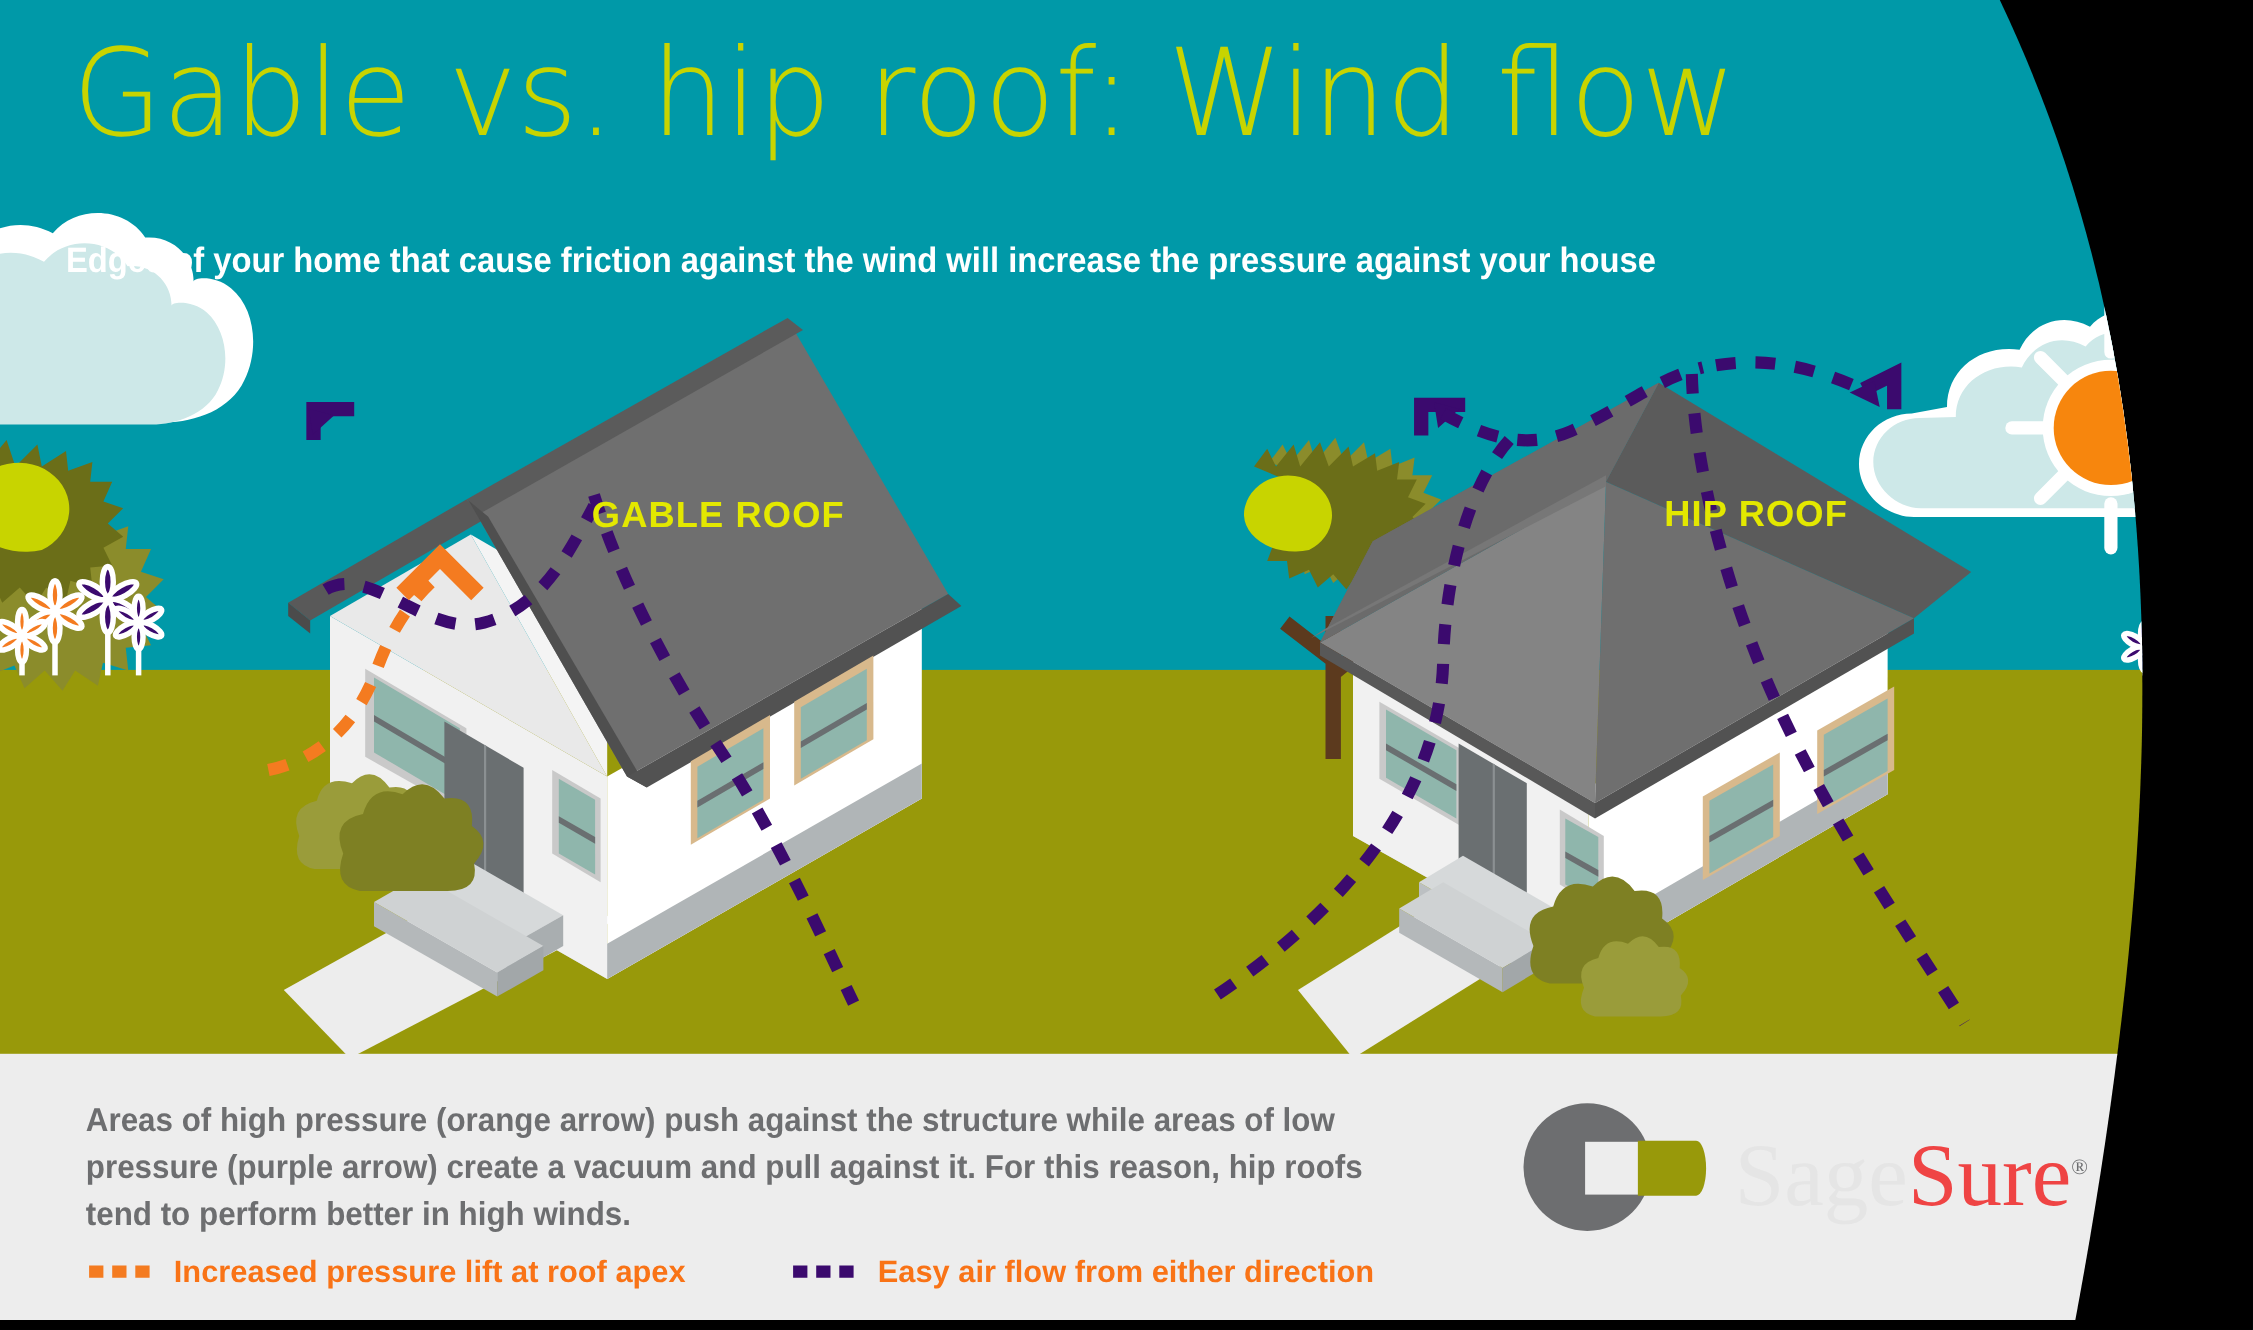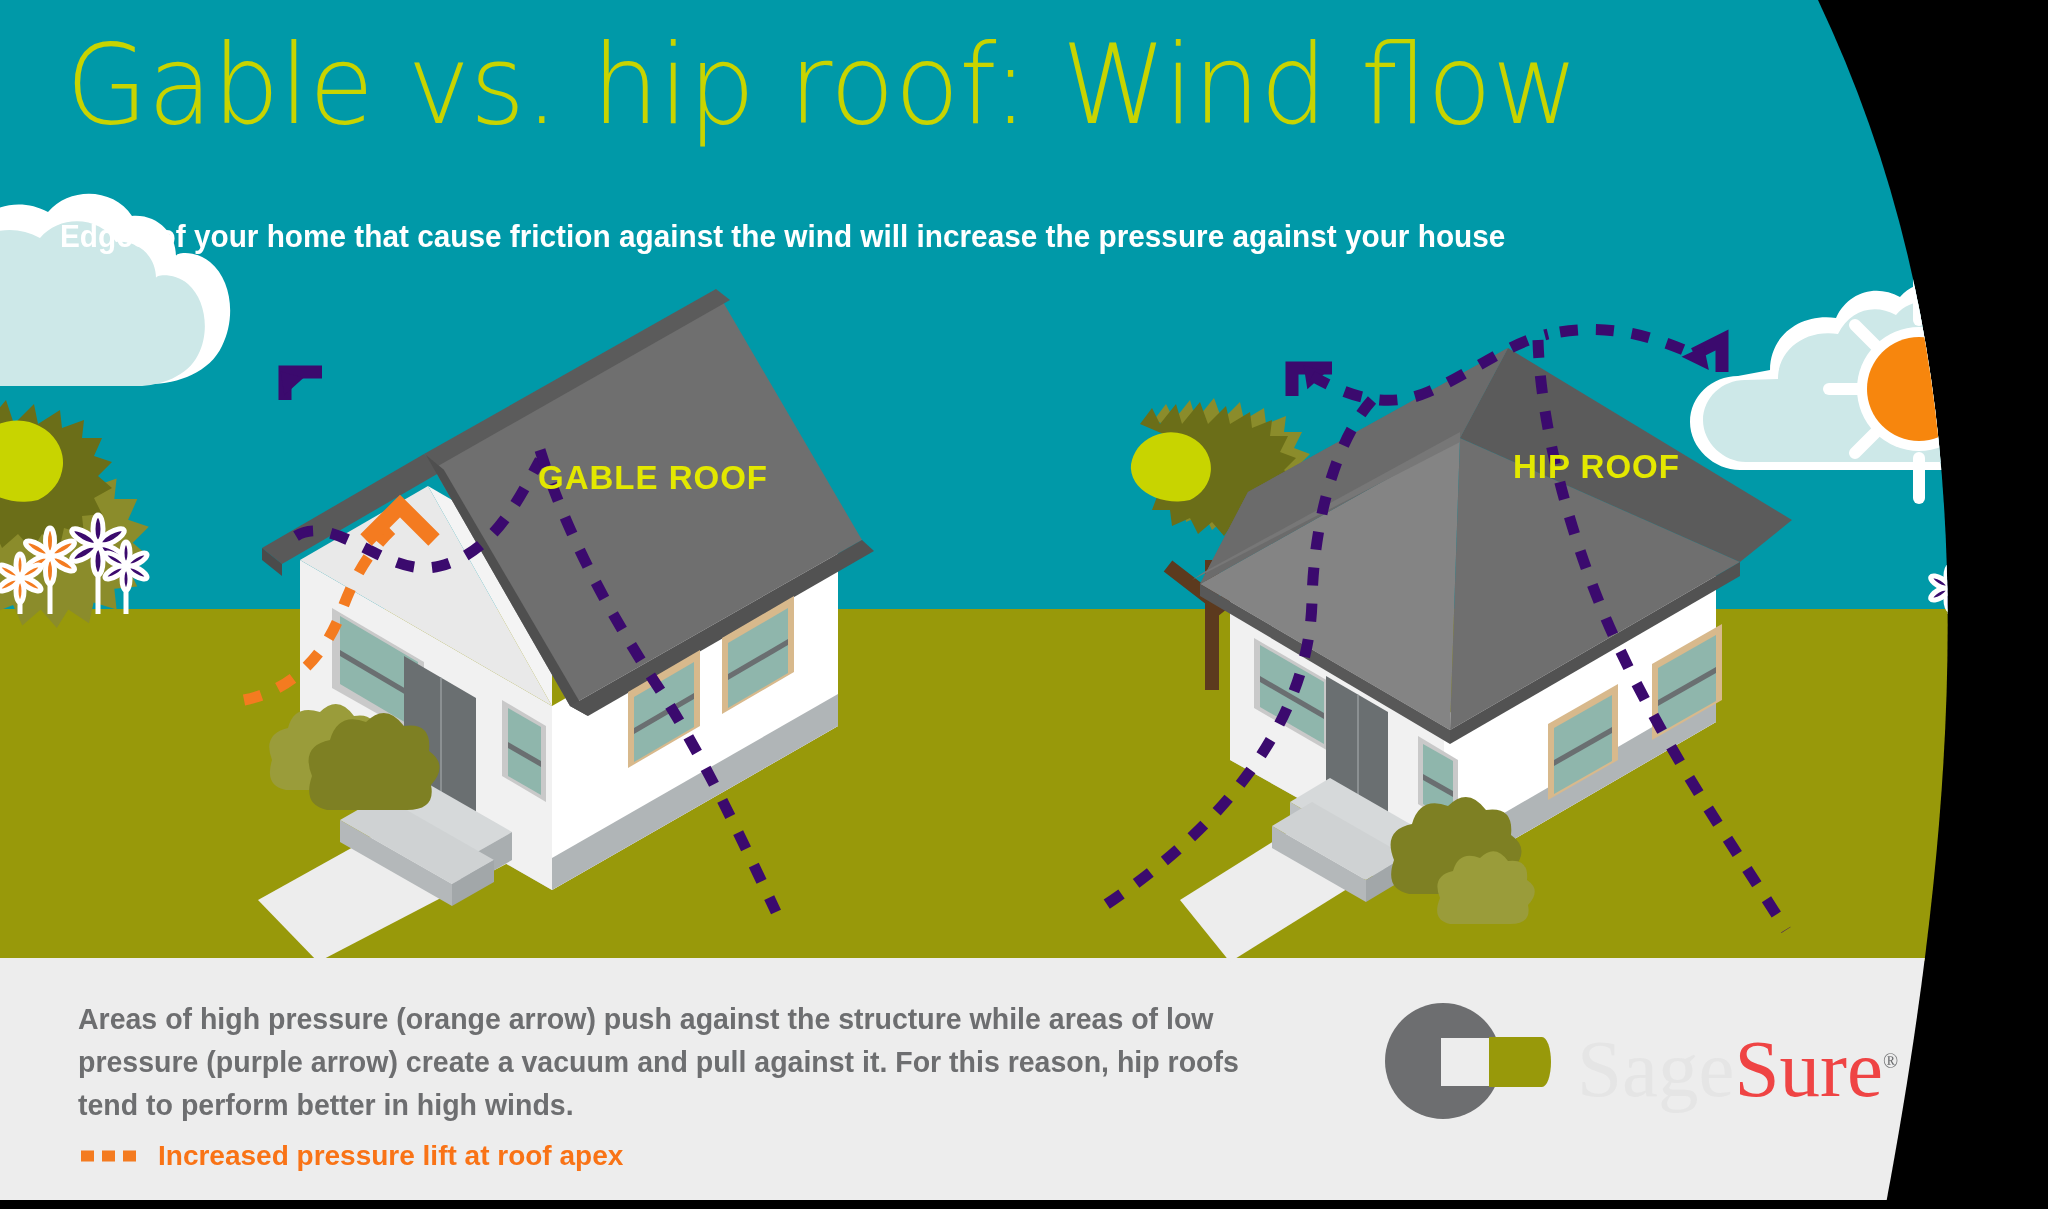--- a/index.html
+++ b/index.html
@@ -20,21 +20,21 @@
   .subtitle{
     position:absolute;left:60px;top:218px;
     font-size:32px;font-weight:bold;color:#ffffff;white-space:nowrap;
     font-family:"Liberation Sans",sans-serif;
     transform:scaleX(0.93);transform-origin:left top;
   }
   .rooflabel{
     position:absolute;font-size:33px;font-weight:bold;color:#e3e800;
     letter-spacing:1px;font-family:"Liberation Sans",sans-serif;
   }
-  #gable-label{left:538px;top:459px;}
+  #gable-label{left:538px;top:449px;}
   #hip-label{left:1513px;top:448px;}
 
   
   .body-copy{
     position:absolute;left:78px;top:997px;width:1230px;
     font-size:30px;line-height:43px;color:#6d6e70;font-weight:bold;
     font-family:"Liberation Sans",sans-serif;
     transform:scaleX(0.95);transform-origin:left top;
   }
   .legend{position:absolute;left:78px;top:1140px;display:flex;align-items:center;gap:18px;}
@@ -430,20 +430,26 @@
 
     <div class="body-copy">Areas of high pressure (orange arrow) push against the structure while areas of low pressure (purple arrow) create a vacuum and pull against it. For this reason, hip roofs tend to perform better in high winds.</div>
 
     <div class="legend">
       <svg class="dashbar" width="62" height="14">
         <line x1="3" y1="7" x2="60" y2="7" stroke="#f47b20" stroke-width="11" stroke-dasharray="13 8"></line>
       </svg>
       <span class="legend-text">Increased pressure lift at roof apex</span>
     </div>
 
+    <div class="legend2">
+      <svg class="dashbar" width="62" height="14">
+        <line x1="3" y1="7" x2="60" y2="7" stroke="#3b0a6e" stroke-width="11" stroke-dasharray="13 8"></line>
+      </svg>
+      <span class="legend-text">Easy air flow from either direction</span>
+    </div>
 
     <div id="logo">
       <div class="logo-mark">
         <div class="logo-circle"></div>
         <div class="logo-white"></div>
         <div class="logo-olive"></div>
       </div>
       <div class="logo-word">
         <span class="logo-sage">Sage</span><span class="logo-sure">Sure</span><span class="logo-reg">®</span>
       </div>

